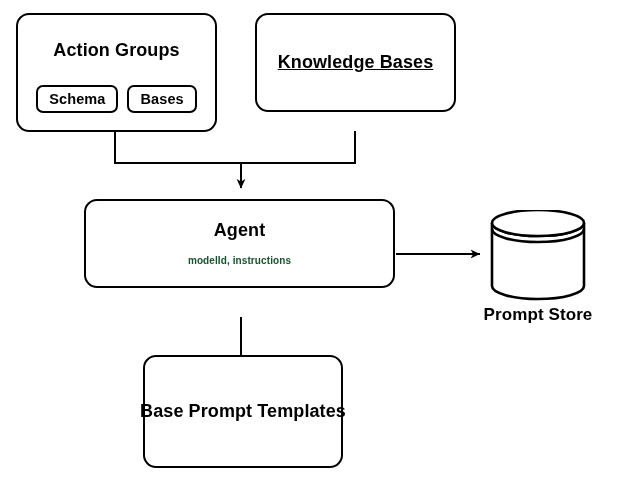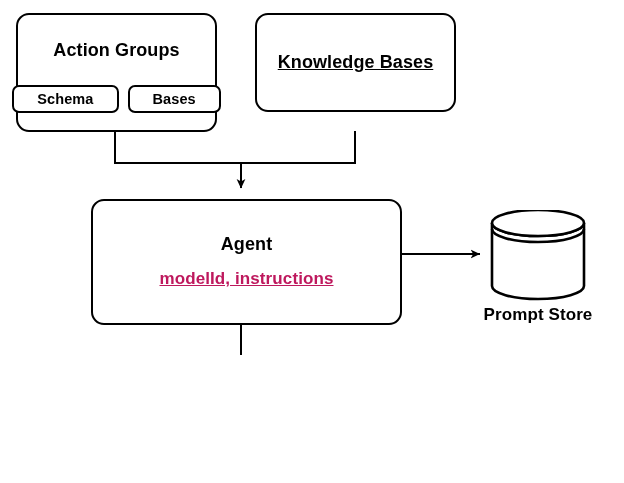--- a/index.html
+++ b/index.html
@@ -44,27 +44,26 @@
     font-weight: bold;
     font-size: 18px;
     line-height: 1.1;
     letter-spacing: 0.1px;
     text-align: left;
     color: #000000;
     white-space: nowrap;
   }
   .node-subtitle {
     font-weight: bold;
-    font-size: 17px;
+    font-size: 10px;
     line-height: 1.1;
     letter-spacing: 0.1px;
     text-align: center;
-    color: #be185d;
-    white-space: nowrap;
-    text-decoration: underline;
+    color: #14532d;
+    white-space: nowrap;
   }
 
   
   #node-action-groups {
     left: 16px;
     top: 13px;
     width: 201px;
     height: 119px;
     justify-content: flex-start;
   }
@@ -77,21 +76,21 @@
     display: flex;
     justify-content: center;
     gap: 9px;
   }
   .chip {
     box-sizing: border-box;
     background: #ffffff;
     border: 2px solid #000000;
     border-radius: 7px;
     height: 28px;
-    padding: 0 23px;
+    padding: 0 11px;
     display: flex;
     align-items: center;
     justify-content: center;
     font-weight: bold;
     font-size: 14.5px;
     letter-spacing: 0.1px;
     white-space: nowrap;
   }
 
   
@@ -99,24 +98,24 @@
     left: 255px;
     top: 13px;
     width: 201px;
     height: 99px;
     justify-content: center;
     text-decoration: underline;
   }
 
   
   #node-agent {
-    left: 91px;
+    left: 84px;
     top: 199px;
     width: 311px;
-    height: 126px;
+    height: 89px;
     justify-content: center;
     gap: 15px;
   }
 
   
   #node-base-prompt-templates {
     left: 143px;
     top: 355px;
     width: 200px;
     height: 113px;
@@ -187,20 +186,23 @@
 
   <div class="node-box" id="node-knowledge-bases">
     <div class="node-title">Knowledge Bases</div>
   </div>
 
   <div class="node-box" id="node-agent">
     <div class="node-title">Agent</div>
     <div class="node-subtitle">modelId, instructions</div>
   </div>
 
+  <div class="node-box" id="node-base-prompt-templates">
+    <div class="node-title">Base Prompt Templates</div>
+  </div>
 
   <div id="node-prompt-store">
     <svg width="100" height="100" viewBox="0 0 100 100" xmlns="http://www.w3.org/2000/svg">
 
       <path d="M4,13 L4,76 A46,13 0 0 0 96,76 L96,13" fill="#ffffff" stroke="#000000" stroke-width="2.6"></path>
 
       <path d="M4,13 A46,13 0 0 0 96,13" fill="none" stroke="#000000" stroke-width="2.6"></path>
       <path d="M4,19 A46,13 0 0 0 96,19" fill="none" stroke="#000000" stroke-width="2.6"></path>
 
       <ellipse cx="50" cy="13" rx="46" ry="13" fill="#ffffff" stroke="#000000" stroke-width="2.6"></ellipse>

